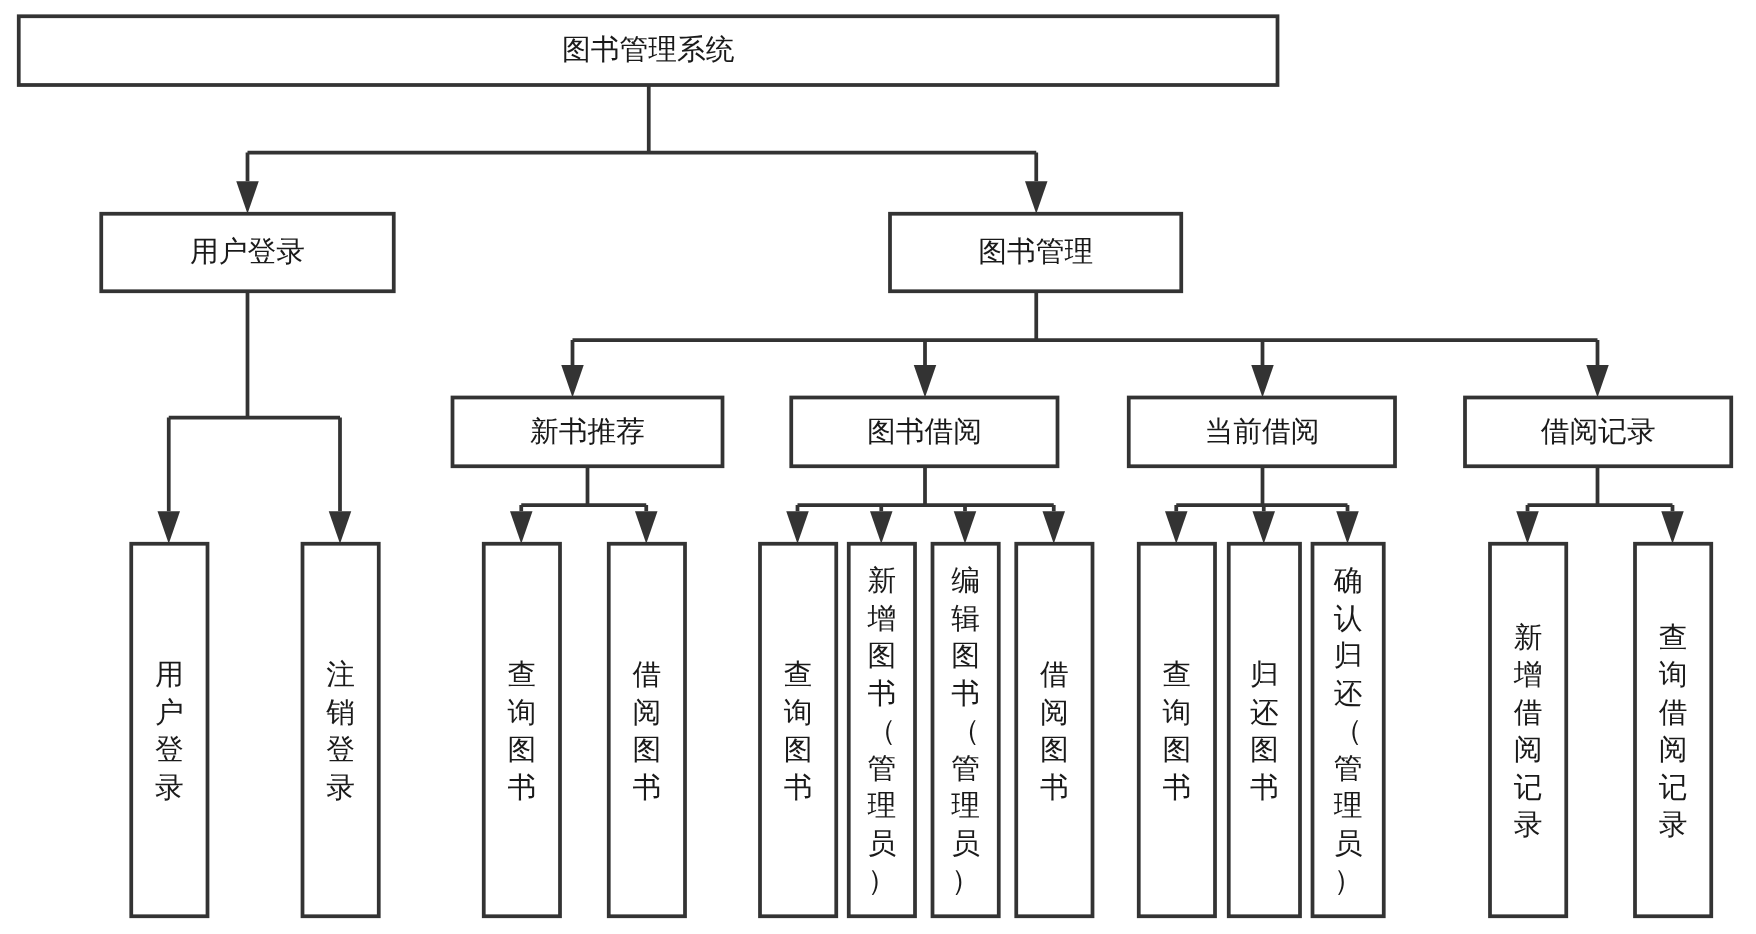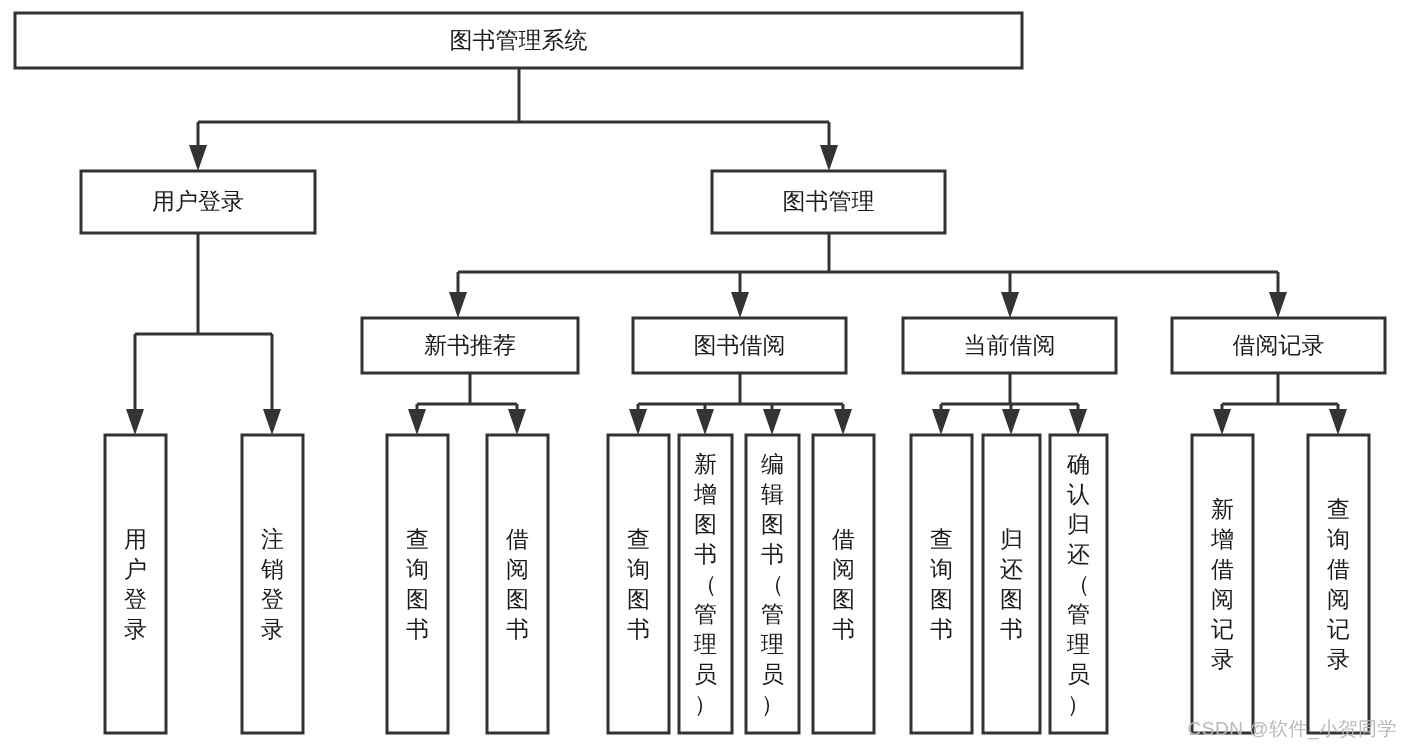--- a/index.html
+++ b/index.html
@@ -213,14 +213,13 @@
         <g>
           <rect class="node-box" x="1192" y="435" width="61" height="298"></rect>
           <text class="node-label-v" x="1222.5" y="517.4"><tspan x="1222.5" dy="0">新</tspan><tspan x="1222.5" dy="30">增</tspan><tspan x="1222.5" dy="30">借</tspan><tspan x="1222.5" dy="30">阅</tspan><tspan x="1222.5" dy="30">记</tspan><tspan x="1222.5" dy="30">录</tspan></text>
         </g>
         <g>
           <rect class="node-box" x="1308" y="435" width="61" height="298"></rect>
           <text class="node-label-v" x="1338.5" y="517.4"><tspan x="1338.5" dy="0">查</tspan><tspan x="1338.5" dy="30">询</tspan><tspan x="1338.5" dy="30">借</tspan><tspan x="1338.5" dy="30">阅</tspan><tspan x="1338.5" dy="30">记</tspan><tspan x="1338.5" dy="30">录</tspan></text>
         </g>
       </g>
   </svg>
-  <div class="watermark-text">CSDN @软件_小贺同学</div>
 </div>
 
 </body></html>

